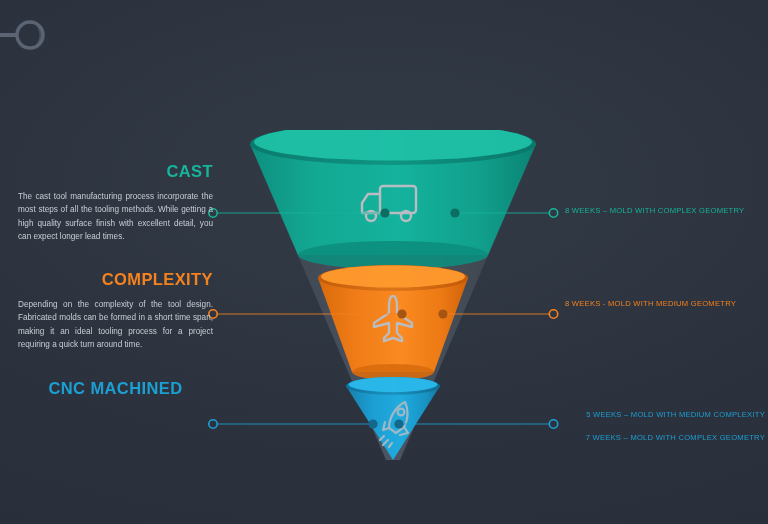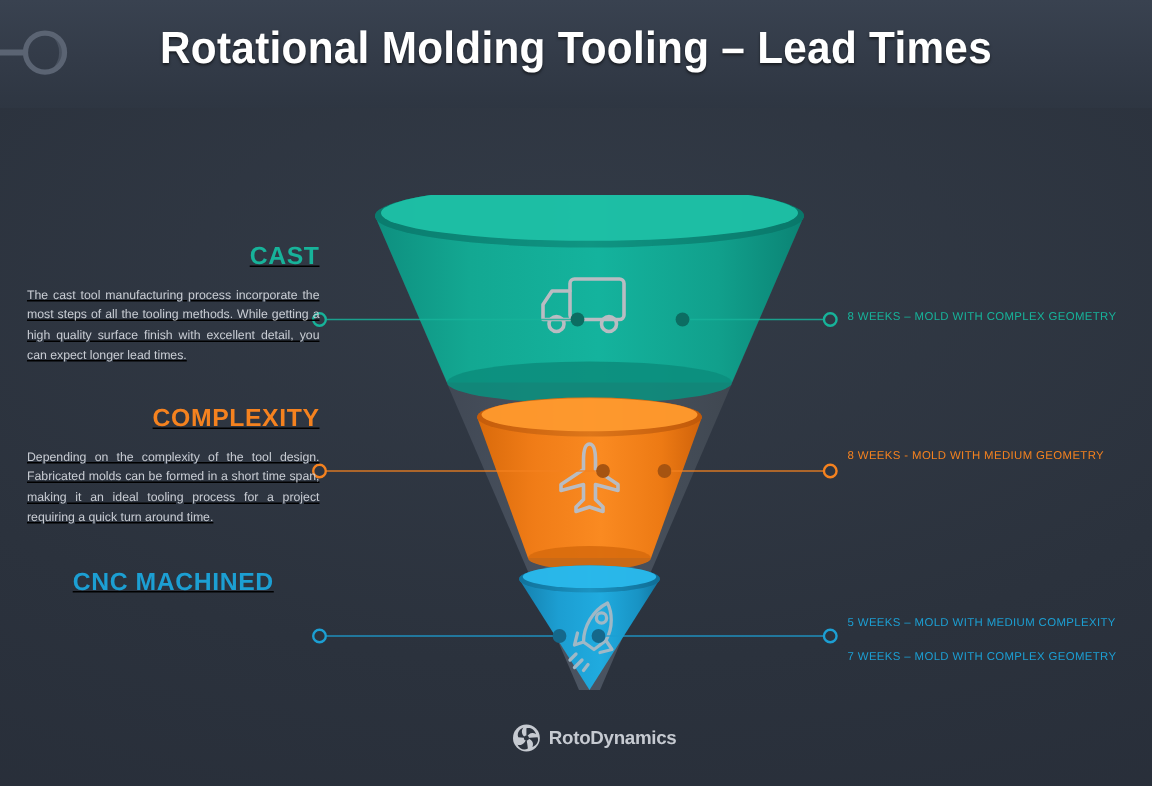--- a/index.html
+++ b/index.html
@@ -61,21 +61,20 @@
     left: 228px; top: 130px;
     width: 330px; height: 340px;
   }
 
   
   .left-block {
     position: absolute;
     left: 18px;
     width: 195px;
     text-align: right;
-    text-decoration: underline;
   }
 
   .left-heading {
     font-size: 16.5px;
     font-weight: bold;
     letter-spacing: 0.4px;
     margin-bottom: 9px;
     text-align: right;
   }
 
@@ -106,21 +105,21 @@
     letter-spacing: 0.25px;
     white-space: nowrap;
     line-height: 1.1;
   }
   #right-cast { top: 207px; }
   #right-cast .right-label { color: #17b39a; }
   #right-fab  { top: 300px; }
   #right-fab  .right-label { color: #f5821f; }
   #right-fab  .right-label + .right-label { margin-top: 16px; }
   #right-cnc  { top: 411px; }
-  #right-cnc  .right-label { color: #1c9fd3; }
+  #right-cnc  .right-label { color: #1c9fd3; text-align: right; }
   #right-cnc  .right-label + .right-label { margin-top: 15px; }
 
   
   #connectors {
     position: absolute;
     left: 0; top: 0;
     width: 768px; height: 524px;
     pointer-events: none;
   }
 
@@ -138,23 +137,20 @@
     font-weight: bold;
     color: #c6cad1;
     letter-spacing: -0.2px;
   }
 </style>
 </head>
 <body>
 
 <div id="page">
 
-  <div id="header">
-    <div id="header-title">Rotational Molding Tooling – Lead Times</div>
-  </div>
 
   <svg id="corner-ornament" viewBox="0 0 64 42">
     <line x1="0" y1="21" x2="22" y2="21" stroke="#5b6473" stroke-width="4"></line>
     <circle cx="34" cy="21" r="13" fill="none" stroke="#5b6473" stroke-width="3.5"></circle>
     <path d="M38 9 A13 13 0 0 1 38 33 A16 16 0 0 0 38 9 Z" fill="#5b6473" opacity="0.55"></path>
   </svg>
 
   <svg id="funnel" viewBox="0 0 330 340">
     <defs>
       <linearGradient id="gradTeal" x1="0" y1="0" x2="1" y2="0">
@@ -299,27 +295,14 @@
 
   <div class="right-group" id="right-fab">
     <div class="right-label">8 WEEKS - MOLD WITH MEDIUM GEOMETRY</div>
   </div>
 
   <div class="right-group" id="right-cnc">
     <div class="right-label">5 WEEKS – MOLD WITH MEDIUM COMPLEXITY</div>
     <div class="right-label">7 WEEKS – MOLD WITH COMPLEX GEOMETRY</div>
   </div>
 
-  <div id="footer-logo">
-    <svg width="20" height="20" viewBox="0 0 40 40">
-      <circle cx="20" cy="20" r="18" fill="#c6cad1"></circle>
-      <g fill="#2b323d">
-        <path d="M20 20 C14 17 12 11 16 6 C11 8 7 13 9 19 Z"></path>
-        <path d="M20 20 C22 14 28 11 33 15 C31 9 26 5 20 7 Z"></path>
-        <path d="M20 20 C26 21 31 26 28 32 C34 30 37 24 35 19 Z"></path>
-        <path d="M20 20 C19 26 14 31 8 29 C11 35 17 37 22 34 Z"></path>
-        <circle cx="20" cy="20" r="3.4"></circle>
-      </g>
-    </svg>
-    <span id="footer-logo-text">RotoDynamics</span>
-  </div>
 
 </div>
 
 </body></html>

